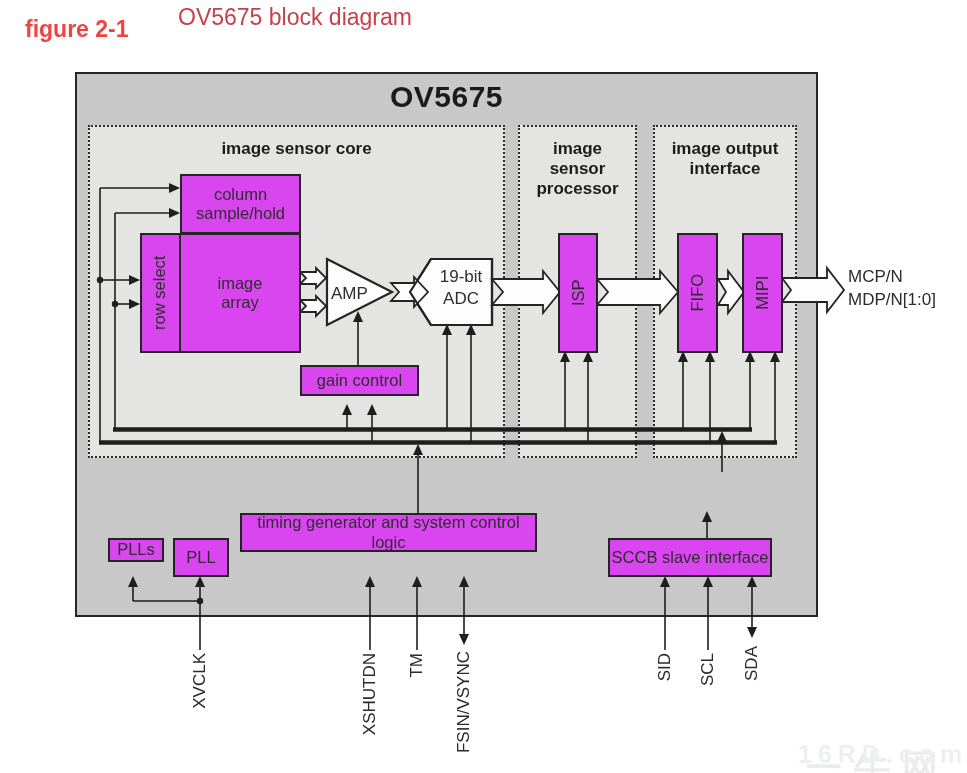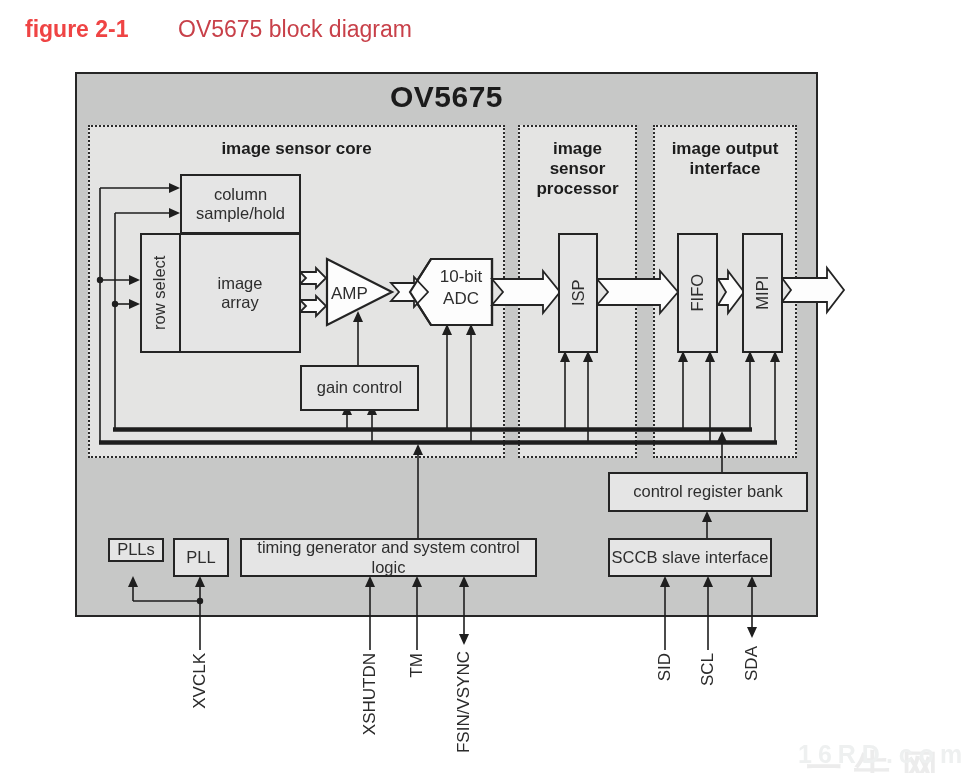--- a/index.html
+++ b/index.html
@@ -6,39 +6,39 @@
   .stage{position:relative;width:967px;height:773px;background:#ffffff;overflow:hidden;
          font-family:"Liberation Sans","DejaVu Sans",sans-serif;}
   .abs{position:absolute;box-sizing:border-box;}
   .caption-label{font-size:23px;font-weight:700;color:#ef4444;}
   .caption-title{font-size:23px;font-weight:400;color:#c84049;}
   .main-box{left:75px;top:72px;width:743px;height:545px;background:#c7c8c7;border:2.5px solid #262626;}
   .sec{background:#e4e4e3;border:2px dotted #2b2b2b;}
   .chip-title{left:75px;top:80px;width:743px;text-align:center;font-size:30px;font-weight:700;color:#1b1b1b;letter-spacing:.5px;}
   .sec-title{font-size:17px;font-weight:700;color:#1c1c1c;text-align:center;line-height:1.18;}
   .ml{white-space:pre-line;}
-  .block{background:#e5e5e5;border:2.2px solid #242424;color:#2e2e2e;font-size:16.5px;line-height:1.18;
+  .block{background:#d946ef;border:2.2px solid #242424;color:#2e2e2e;font-size:16.5px;line-height:1.18;
          display:flex;align-items:center;justify-content:center;text-align:center;}
   .vtext{transform:rotate(-90deg);white-space:nowrap;}
   .freetext{color:#2e2e2e;font-size:17px;line-height:1.3;}
   .pin-label{width:150px;height:20px;transform:rotate(-90deg);text-align:right;
              font-size:17px;color:#2b2b2b;white-space:nowrap;}
   .out-labels{left:848px;top:266px;font-size:17px;color:#2b2b2b;line-height:1.35;}
   svg.wires{position:absolute;left:0;top:0;pointer-events:none;}
   .wm-cjk{font-size:36px;font-weight:700;color:#ececec;letter-spacing:12px;margin-top:32px;}
   .wm-site{font-size:25px;font-weight:700;color:#eef0f0;letter-spacing:6px;}
   .wm-ref{font-size:12.5px;color:#4f4f4f;letter-spacing:.5px;}
 </style>
 </head>
 <body>
 
 <div class="stage">
 
   <div class="abs caption-label" style="left:25px;top:16px;">figure 2-1</div>
-  <div class="abs caption-title" style="left:178px;top:16px;">OV5675 block diagram</div>
+  <div class="abs caption-title" style="left:178px;top:4px;">OV5675 block diagram</div>
 
   <div class="abs wm-cjk" style="left:806px;top:712px;">一牛网</div>
   <div class="abs wm-site" style="left:798px;top:740px;">16RD.com</div>
 
   <div class="abs main-box"></div>
   <div class="abs sec" style="left:88px;top:125px;width:417px;height:333px;"></div>
   <div class="abs sec" style="left:518px;top:125px;width:119px;height:333px;"></div>
   <div class="abs sec" style="left:653px;top:125px;width:144px;height:333px;"></div>
 
   <svg class="wires" width="967" height="773" viewBox="0 0 967 773">
@@ -146,38 +146,41 @@
 interface</div>
 
   <div class="abs block ml" style="left:180px;top:174px;width:121px;height:60px;">column
 sample/hold</div>
   <div class="abs block" style="left:140px;top:233px;width:41px;height:120px;">
       <span class="vtext">row select</span>
     </div>
   <div class="abs block ml" style="left:179px;top:233px;width:122px;height:120px;">image
 array</div>
   <div class="abs freetext" style="left:331px;top:283px;">AMP</div>
-  <div class="abs freetext ml" style="left:429px;top:266px;width:64px;text-align:center;">10-bit
+  <div class="abs freetext ml" style="left:429px;top:266px;width:64px;text-align:center;">19-bit
 ADC</div>
-  <div class="abs block" style="left:300px;top:365px;width:119px;height:46px;">gain control</div>
+  <div class="abs block" style="left:300px;top:365px;width:119px;height:31px;">gain control</div>
   <div class="abs block" style="left:558px;top:233px;width:40px;height:120px;">
       <span class="vtext">ISP</span>
     </div>
   <div class="abs block" style="left:677px;top:233px;width:41px;height:120px;">
       <span class="vtext">FIFO</span>
     </div>
   <div class="abs block" style="left:742px;top:233px;width:41px;height:120px;">
       <span class="vtext">MIPI</span>
     </div>
   <div class="abs block" style="left:108px;top:538px;width:56px;height:24px;">PLLs</div>
   <div class="abs block" style="left:173px;top:538px;width:56px;height:39px;">PLL</div>
-  <div class="abs block" style="left:240px;top:538px;width:297px;height:39px;">timing generator and system control logic</div>
+  <div class="abs block" style="left:240px;top:513px;width:297px;height:39px;">timing generator and system control logic</div>
   <div class="abs block" style="left:608px;top:538px;width:164px;height:39px;">SCCB slave interface</div>
-  <div class="abs block" style="left:608px;top:472px;width:200px;height:40px;">control register bank</div>
 
+  <div class="abs out-labels">
+    <div>MCP/N</div>
+    <div>MDP/N[1:0]</div>
+  </div>
 
   <div class="abs pin-label" style="left:125px;top:718px;">XVCLK</div>
   <div class="abs pin-label" style="left:295px;top:718px;">XSHUTDN</div>
   <div class="abs pin-label" style="left:342px;top:718px;">TM</div>
   <div class="abs pin-label" style="left:389px;top:716px;">FSIN/VSYNC</div>
   <div class="abs pin-label" style="left:590px;top:718px;">SID</div>
   <div class="abs pin-label" style="left:633px;top:718px;">SCL</div>
   <div class="abs pin-label" style="left:677px;top:711px;">SDA</div>
 
   <div class="abs wm-ref" style="left:869px;top:776px;font-weight:bold;">5675_DS_2_1</div>

